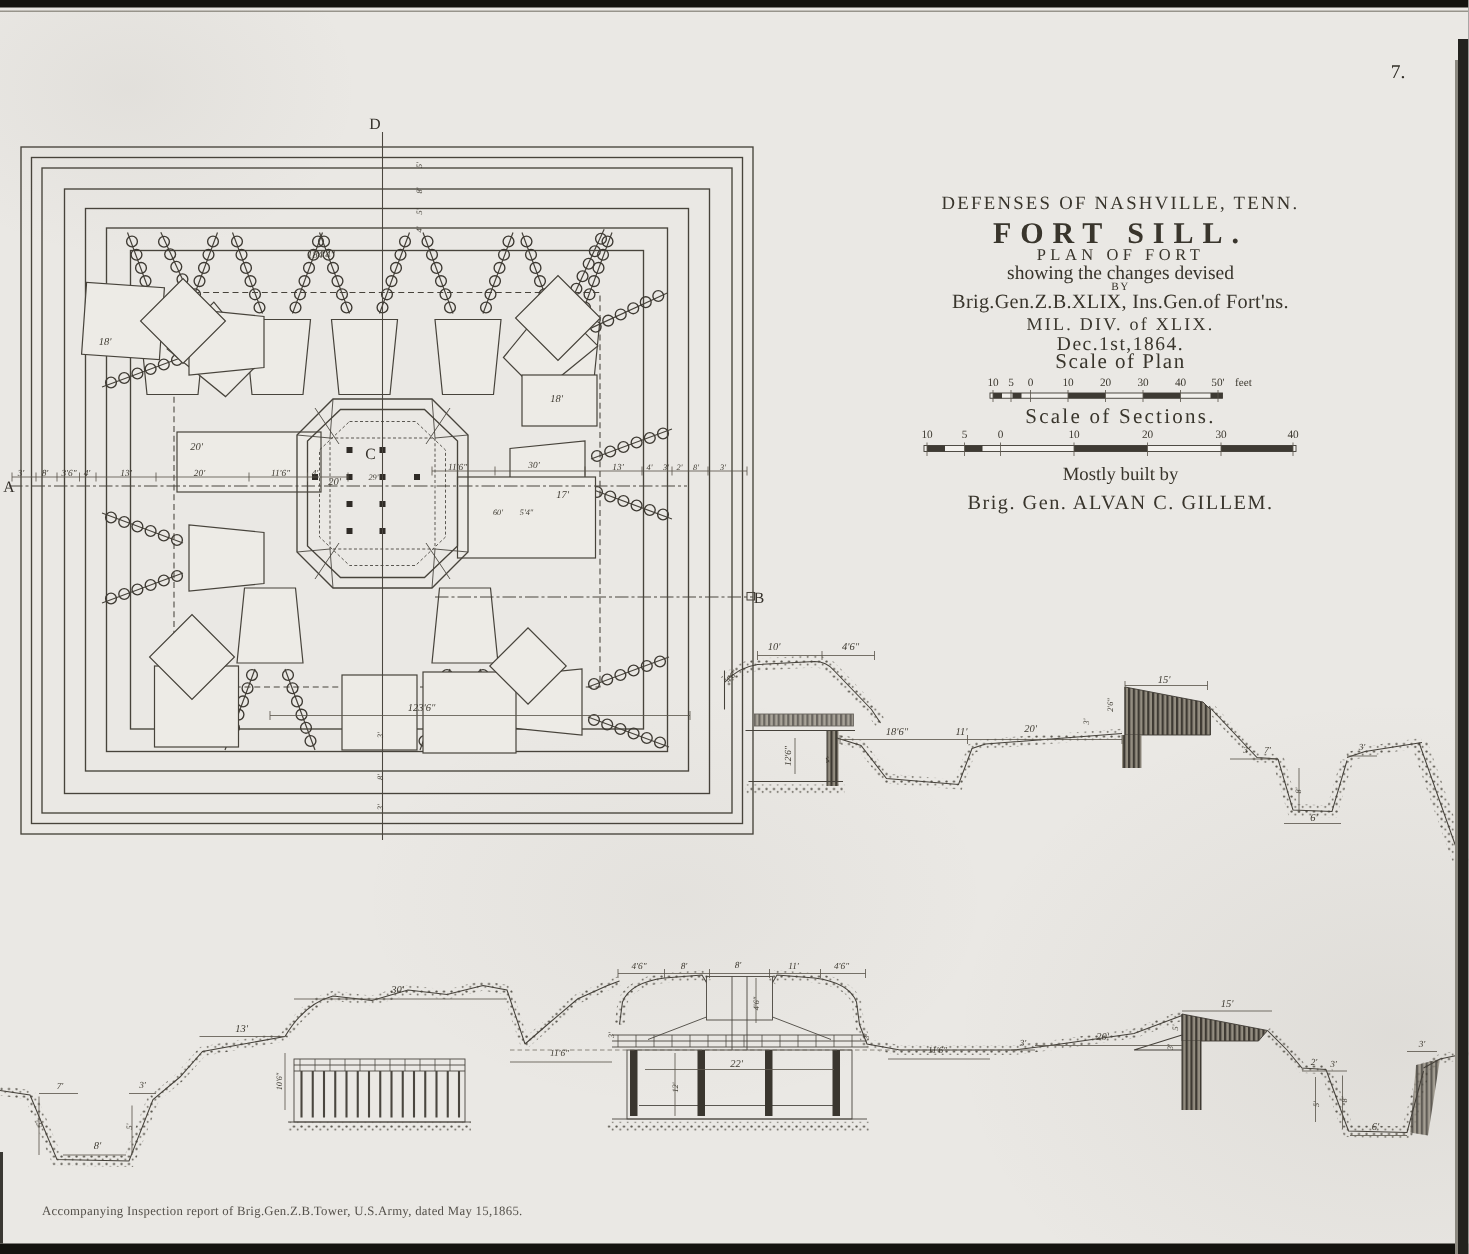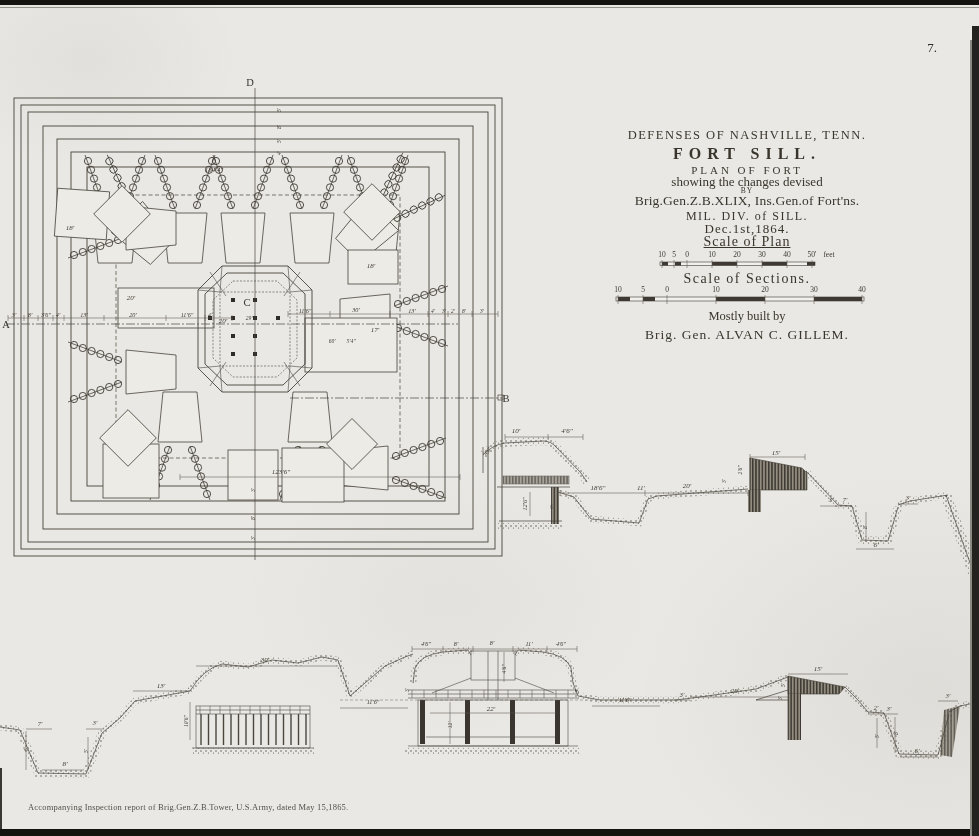--- a/index.html
+++ b/index.html
@@ -16,28 +16,28 @@
   
   .edge-top{position:absolute;top:0;left:0;right:0;height:5px;background:#14130f;}
   .edge-top2{position:absolute;top:7px;left:0;right:0;height:1px;background:#97948b;}
   .edge-bottom{position:absolute;bottom:0;left:0;right:0;height:7px;background:#14130f;}
   .edge-right{position:absolute;top:26px;right:0;bottom:0;width:7px;background:#23221e;}
   .edge-right2{position:absolute;top:40px;right:7px;bottom:0;width:2px;background:#8b887f;}
   .edge-left{position:absolute;left:0;top:768px;bottom:7px;width:2px;background:#3a3833;}
   
   .t-line{position:absolute;left:572px;width:350px;text-align:center;color:#39352c;white-space:nowrap;}
   .t-region{top:128px;font-size:12.5px;letter-spacing:1.5px;text-align:center;}
-  .t-title{top:145px;font-size:16px;font-weight:bold;letter-spacing:6px;}
+  .t-title{top:145px;font-size:20px;font-weight:bold;letter-spacing:6px;}
   .t-sub{top:164px;font-size:11px;letter-spacing:3px;}
   .t-l4{top:174px;font-size:13px;}
   .t-by{top:186px;font-size:7.5px;letter-spacing:1px;}
   .t-l6{top:193px;font-size:13.5px;letter-spacing:0.2px;}
   .t-l7{top:209px;font-size:12px;letter-spacing:1.5px;}
   .t-date{top:221px;font-size:13px;letter-spacing:1px;}
-  .t-scaleplan{top:234px;font-size:14px;letter-spacing:1px;text-decoration:underline;}
+  .t-scaleplan{top:234px;font-size:14px;letter-spacing:1px;}
   .t-scalesect{top:271px;font-size:14px;letter-spacing:1.5px;}
   .t-built1{top:309px;font-size:12.5px;text-align:center;}
   .t-built2{top:327px;font-size:13.5px;letter-spacing:1px;text-align:center;}
   .page-number{position:absolute;left:912px;top:40px;width:40px;text-align:center;font-size:13px;color:#2f2c25;}
   .caption{position:absolute;left:28px;top:802px;font-size:8.5px;line-height:11px;color:#54504a;letter-spacing:0.2px;}
   
   text.dim{font-family:"Liberation Serif",serif;font-style:italic;fill:#3e3a31;text-anchor:middle;}
   text.md{font-size:7px;}
   text.sm{font-size:6.2px;}
   text.xs{font-size:5.5px;}
@@ -573,21 +573,21 @@
       </g>
   </svg>
 
   <div>
     <div class="t-line t-region">DEFENSES OF NASHVILLE, TENN.</div>
     <div class="t-line t-title">FORT SILL.</div>
     <div class="t-line t-sub">PLAN OF FORT</div>
     <div class="t-line t-l4">showing the changes devised</div>
     <div class="t-line t-by">BY</div>
     <div class="t-line t-l6">Brig.Gen.Z.B.XLIX, Ins.Gen.of Fort'ns.</div>
-    <div class="t-line t-l7">MIL. DIV. of SILL.</div>
+    <div class="t-line t-l7">MIL. DIV. of XLIX.</div>
     <div class="t-line t-date">Dec.1st,1864.</div>
     <div class="t-line t-scaleplan">Scale of Plan</div>
     <div class="t-line t-scalesect">Scale of Sections.</div>
     <div class="t-line t-built1">Mostly built by</div>
     <div class="t-line t-built2">Brig. Gen. ALVAN C. GILLEM.</div>
   </div>
 
   <div class="page-number">7.</div>
 
   <div class="caption">

